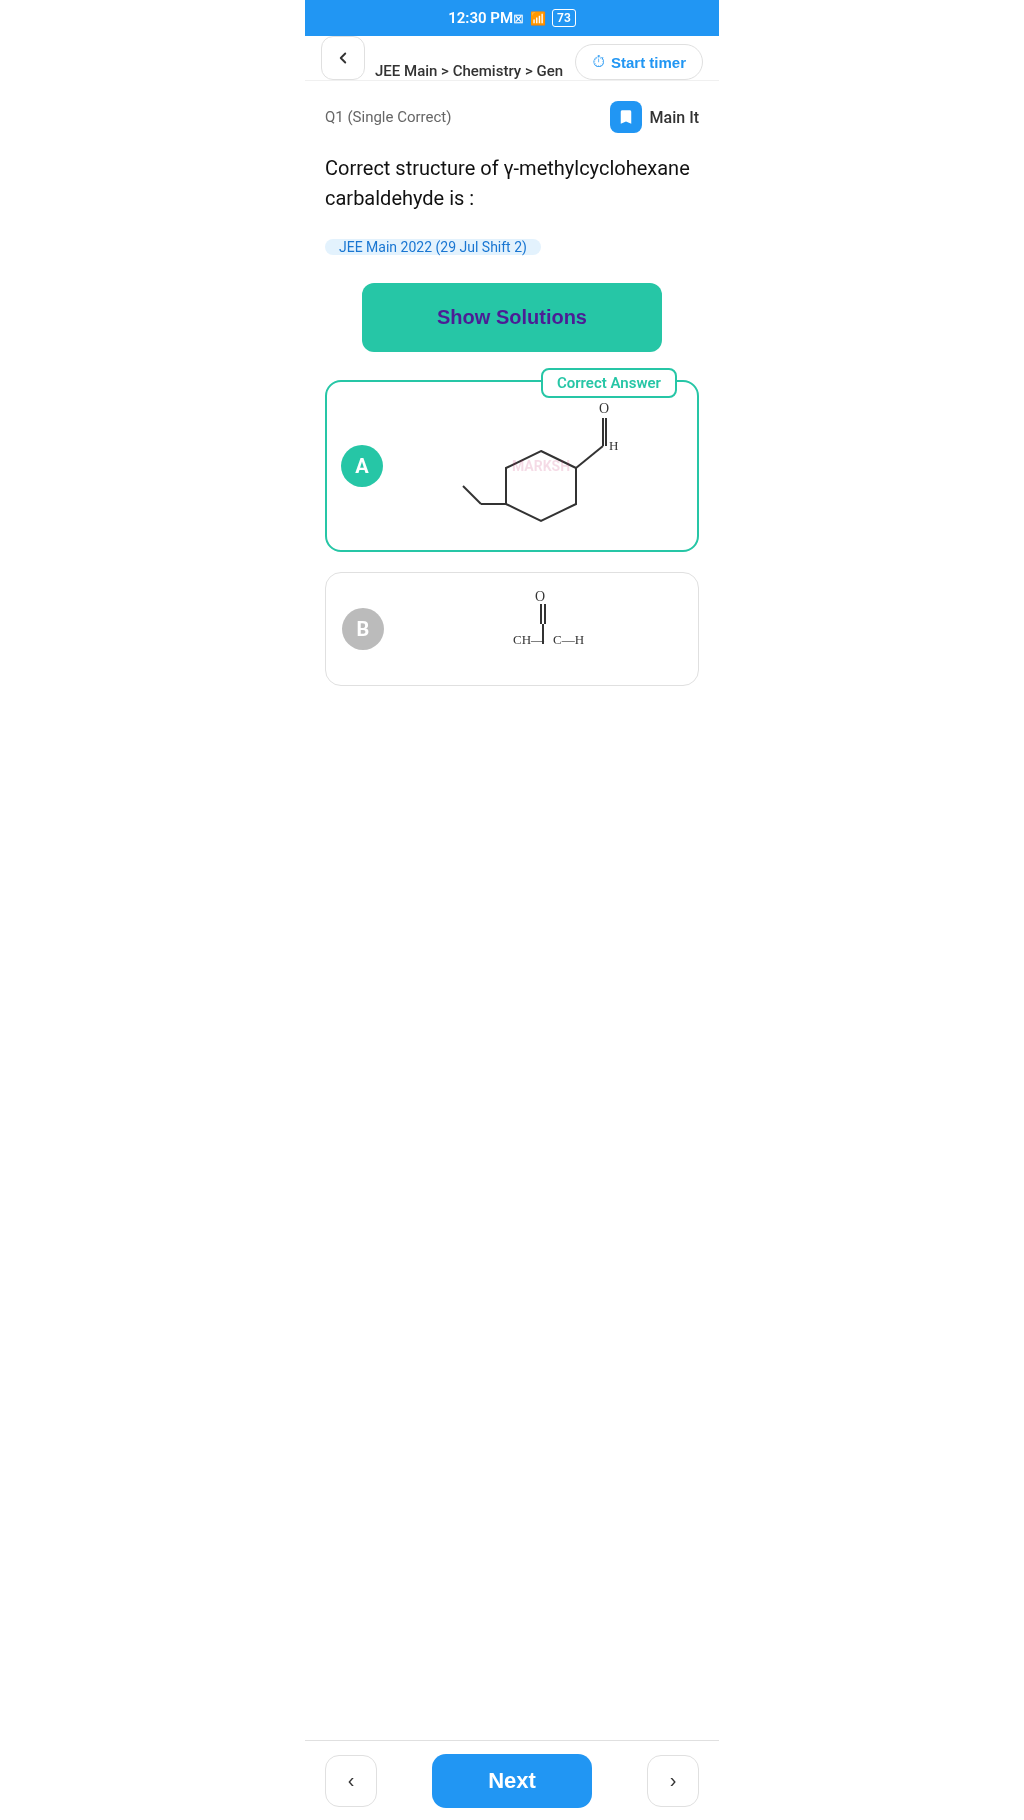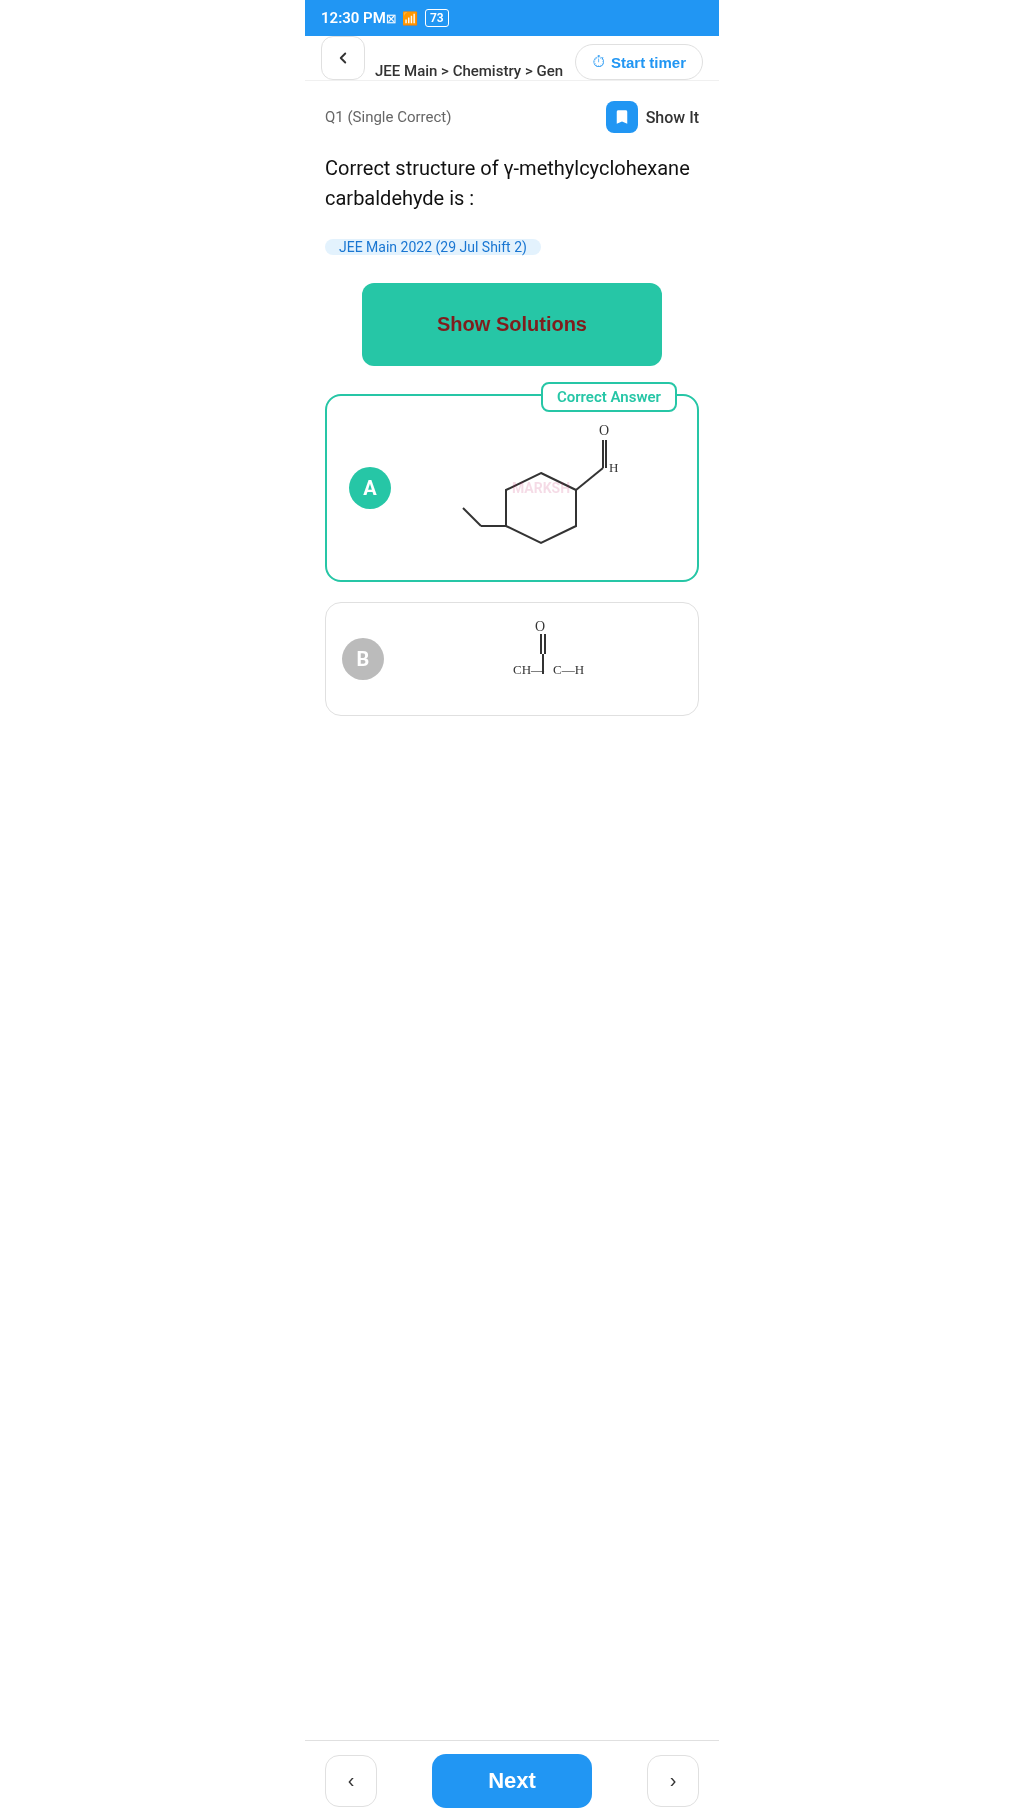--- a/index.html
+++ b/index.html
@@ -12,21 +12,21 @@
       position: relative;
       min-height: 910px;
       overflow-x: hidden;
     }
 
     
     .status-bar {
       background: #2196F3;
       color: white;
       display: flex;
-      justify-content: flex-start;
+      justify-content: center;
       align-items: center;
       padding: 6px 16px;
       height: 36px;
     }
     .status-time {
       font-size: 15px;
       font-weight: 600;
     }
     .status-icons {
       display: flex;
@@ -153,35 +153,35 @@
       display: inline-block;
       margin-bottom: 28px;
     }
 
     
     .show-solutions-btn {
       display: block;
       width: 80%;
       margin: 0 auto 28px auto;
       background: #26C6A6;
-      color: #7f1d1d;
+      color: #4c1d95;
       font-size: 20px;
       font-weight: 600;
       border: none;
       border-radius: 12px;
-      padding: 30px;
+      padding: 23px;
       cursor: pointer;
       text-align: center;
     }
 
     
     .answer-card {
       border: 2px solid #26C6A6;
       border-radius: 16px;
-      padding: 22px;
+      padding: 14px;
       position: relative;
       margin-bottom: 20px;
     }
     .correct-answer-label {
       position: absolute;
       top: -14px;
       right: 20px;
       background: white;
       border: 2px solid #26C6A6;
       color: #26C6A6;
@@ -302,21 +302,21 @@
 
   
   <div class="question-header">
     <span class="question-label">Q1 (Single Correct)</span>
     <div class="mark-it-btn">
       <div class="mark-icon">
         <svg viewBox="0 0 24 24">
           <path d="M17 3H7C5.9 3 5 3.9 5 5v16l7-3 7 3V5c0-1.1-.9-2-2-2z"></path>
         </svg>
       </div>
-      <span class="mark-it-text">Show It</span>
+      <span class="mark-it-text">Main It</span>
     </div>
   </div>
 
   
   <div class="question-text">
     <span>Correct structure of γ-methylcyclohexane carbaldehyde is :</span>
   </div>
 
   
   <div class="tag">JEE Main 2022 (29 Jul Shift 2)</div>

